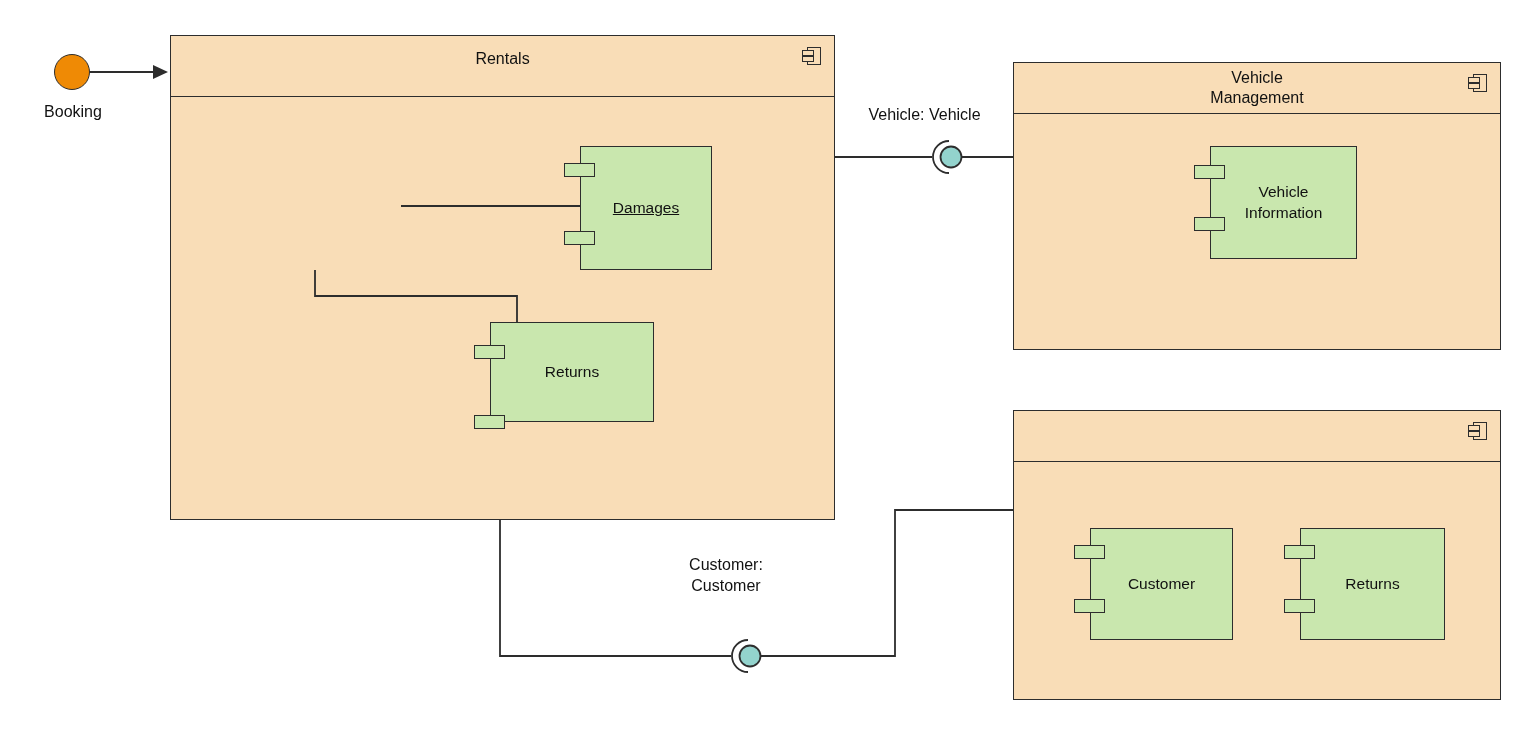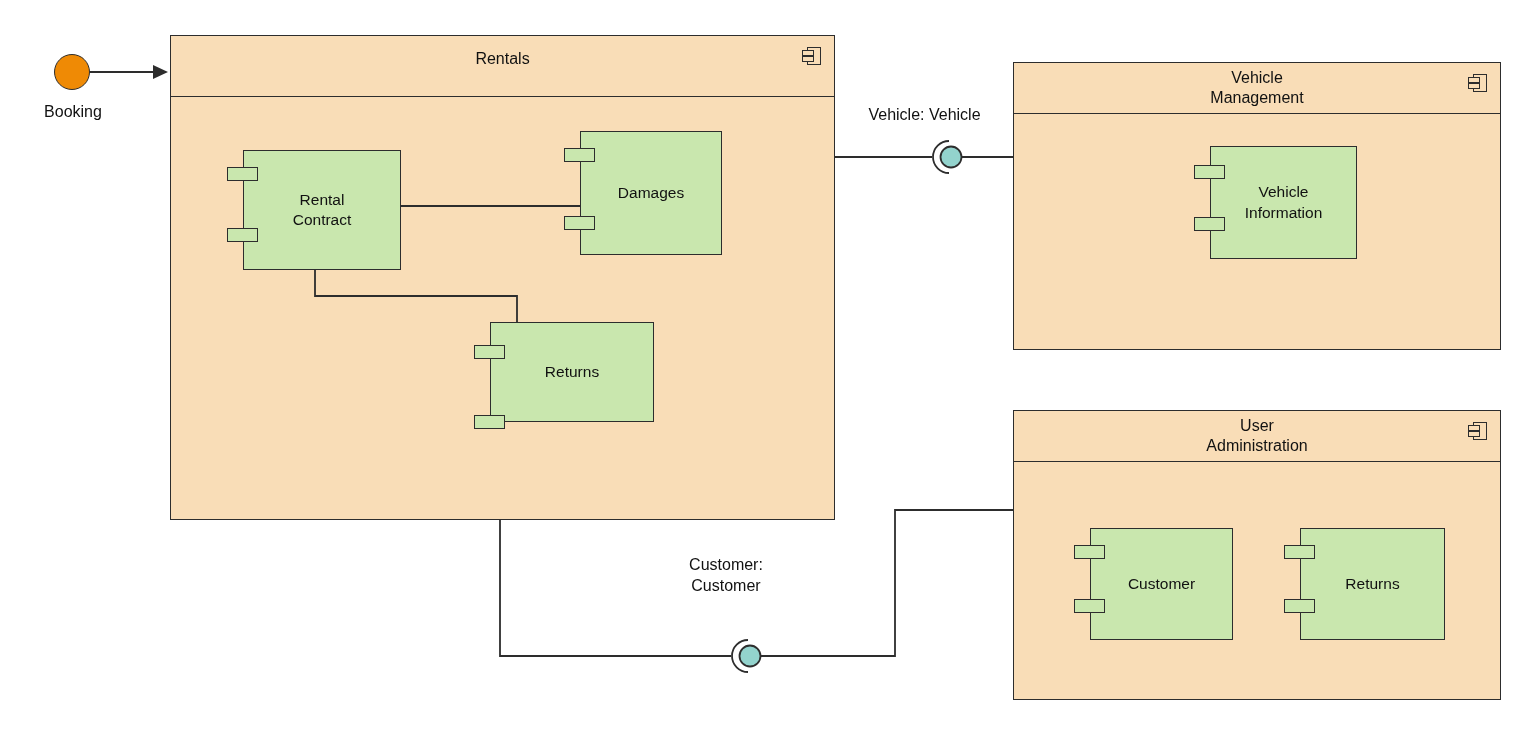--- a/index.html
+++ b/index.html
@@ -29,21 +29,21 @@
   .label-vehicle  { left:835px; top:105px; width:162px;padding-left:17px; }
   .label-customer { left:646px; top:555px; width:160px; }
 
   
   .pkg-rentals { left:170px; top:35px;  width:665px; height:485px; }
   .pkg-vm      { left:1013px; top:62px;  width:488px; height:288px; }
   .pkg-ua      { left:1013px; top:410px; width:488px; height:290px; }
 
   
   .comp-rc   { left:243px;  top:150px; width:158px; height:120px; }
-  .comp-dm   { left:580px;  top:131px; width:142px; height:124px; }
+  .comp-dm   { left:580px;  top:146px; width:132px; height:124px;text-decoration:underline; }
   .comp-rt   { left:490px;  top:322px; width:164px; height:100px; }
   .comp-vi   { left:1210px; top:146px; width:147px; height:113px; }
   .comp-cu   { left:1090px; top:528px; width:143px; height:112px; }
   .comp-ad   { left:1300px; top:528px; width:145px; height:112px; }
 </style>
 </head>
 <body>
 
 <div class="canvas">
 
@@ -75,26 +75,20 @@
 
   <div class="start-node"></div>
   <div class="label label-booking">Booking</div>
 
   <div class="package pkg-rentals">
     <div class="pkg-title" style="top:13px;">Rentals</div>
     <span class="uml-icon" style="right:13px; top:11px;"></span>
     <div class="pkg-rule" style="top:60px;"></div>
   </div>
 
-  <div class="component comp-rc">
-    <span class="port" style="top:16px;"></span>
-    <span class="port" style="top:77px;"></span>
-    <span class="comp-label">Rental
-Contract</span>
-  </div>
 
   <div class="component comp-dm">
     <span class="port" style="top:16px;"></span>
     <span class="port" style="top:84px;"></span>
     <span class="comp-label">Damages</span>
   </div>
 
   <div class="component comp-rt">
     <span class="port" style="top:22px;"></span>
     <span class="port" style="top:92px;"></span>
@@ -109,22 +103,20 @@
   </div>
 
   <div class="component comp-vi">
     <span class="port" style="top:18px;"></span>
     <span class="port" style="top:70px;"></span>
     <span class="comp-label">Vehicle
 Information</span>
   </div>
 
   <div class="package pkg-ua">
-    <div class="pkg-title" style="top:5px;">User
-Administration</div>
     <span class="uml-icon" style="right:13px; top:11px;"></span>
     <div class="pkg-rule" style="top:50px;"></div>
   </div>
 
   <div class="component comp-cu">
     <span class="port" style="top:16px;"></span>
     <span class="port" style="top:70px;"></span>
     <span class="comp-label">Customer</span>
   </div>
 

